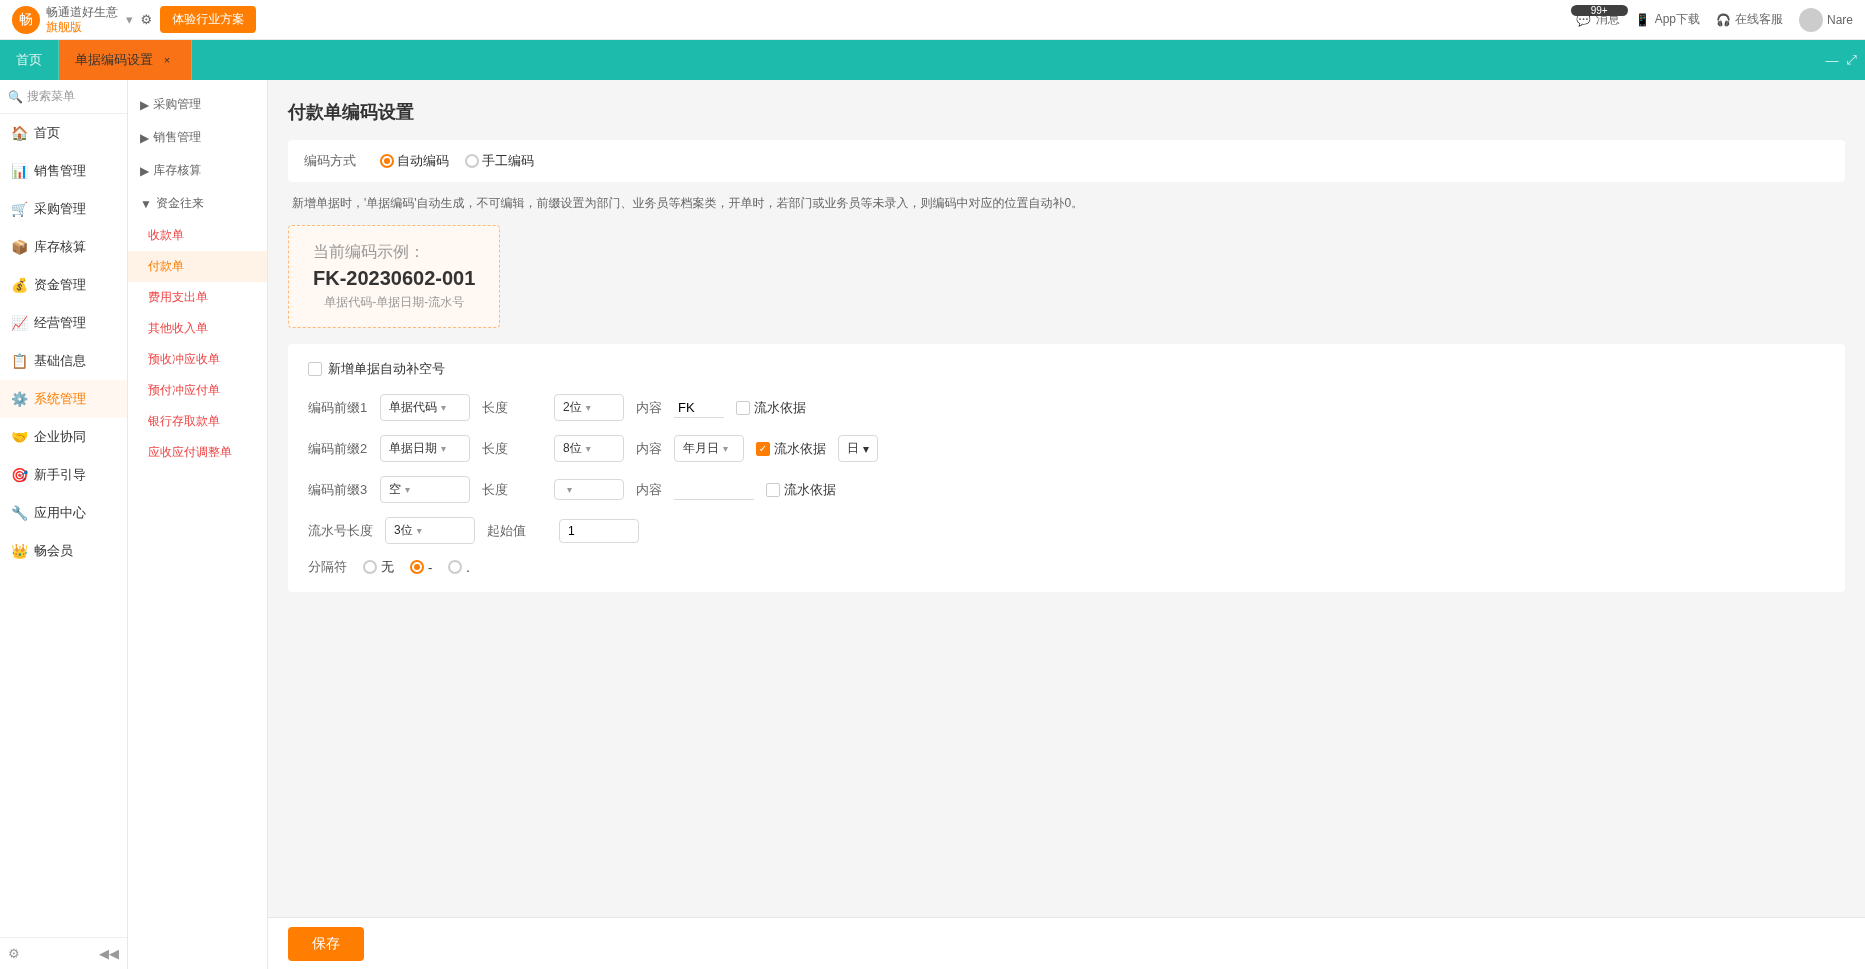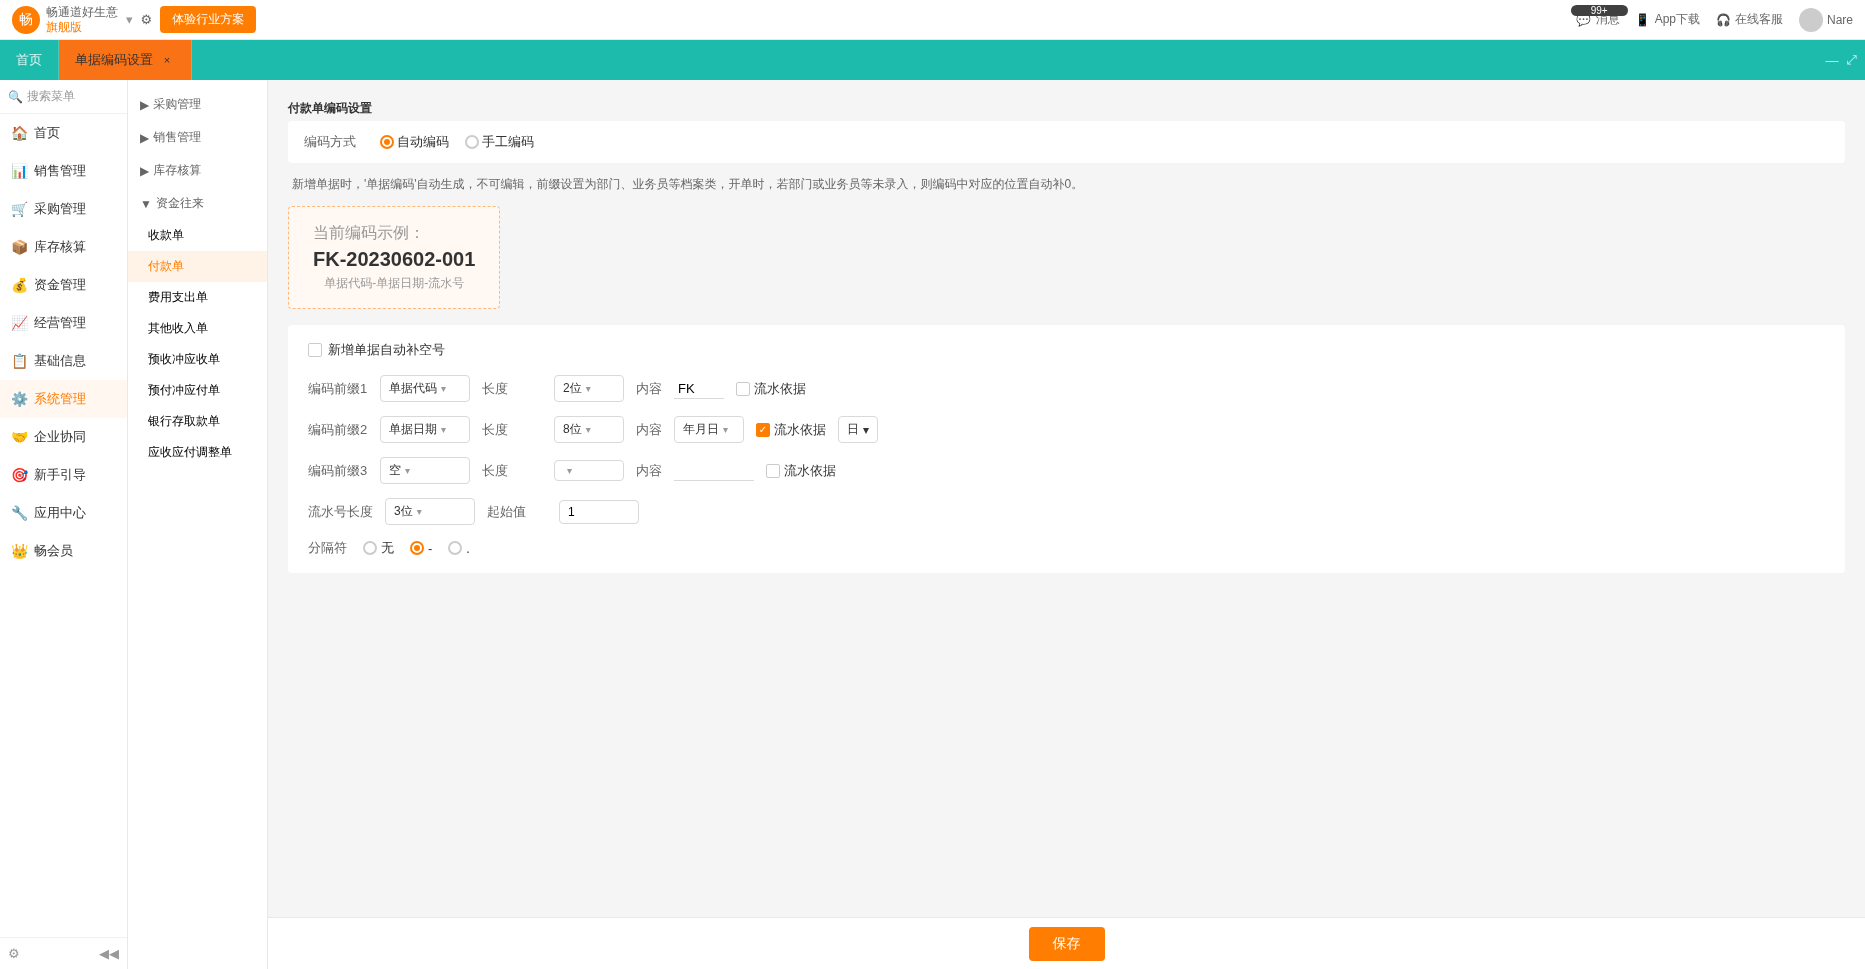--- a/index.html
+++ b/index.html
@@ -36,26 +36,26 @@
     .tab-item { display: flex; align-items: center; padding: 0 16px; gap: 6px; color: rgba(255,255,255,0.85); font-size: 13px; cursor: pointer; border-right: 1px solid rgba(255,255,255,0.2); }
     .tab-item.active { background: #f97316; color: #333; }
     .tab-close { display: flex; align-items: center; justify-content: center; width: 16px; height: 16px; border-radius: 50%; font-size: 11px; }
     .tab-bar-right { margin-left: auto; display: flex; align-items: center; padding: 0 8px; gap: 8px; color: rgba(255,255,255,0.8); }
 
     
     .sub-sidebar { width: 140px; background: #fff; border-right: 1px solid #e8e8e8; overflow-y: auto; flex-shrink: 0; padding: 8px 0; }
     .sub-sidebar-group { }
     .sub-group-title { display: flex; align-items: center; gap: 4px; padding: 8px 12px; font-size: 12px; color: #666; cursor: pointer; }
     .sub-group-items { }
-    .sub-item { padding: 7px 12px 7px 20px; font-size: 12px; color: #000000; cursor: pointer; white-space: nowrap; overflow: hidden; text-overflow: ellipsis; }
+    .sub-item { padding: 7px 12px 7px 20px; font-size: 12px; color: #ef4444; cursor: pointer; white-space: nowrap; overflow: hidden; text-overflow: ellipsis; }
     .sub-item.active { background: #fff2e6; color: #ff7d00; font-weight: 500; }
 
     
     .form-area { flex: 1; padding: 20px; overflow-y: auto; background: #f5f5f5; }
-    .form-title { font-size: 12px; font-weight: 600; color: #333; margin-bottom: 4px; }
+    .form-title { font-size: 18px; font-weight: 600; color: #333; margin-bottom: 16px; }
 
     .encoding-method { background: #fff; padding: 12px 16px; border-radius: 4px; margin-bottom: 12px; display: flex; align-items: center; gap: 16px; }
     .radio-group { display: flex; align-items: center; gap: 16px; }
     .radio-item { display: flex; align-items: center; gap: 3px; cursor: pointer; font-size: 13px; }
     .radio-dot { width: 14px; height: 14px; border: 2px solid #ccc; border-radius: 50%; display: flex; align-items: center; justify-content: center; }
     .radio-dot.checked { border-color: #ff7d00; }
     .radio-dot.checked::after { content: ''; width: 6px; height: 6px; background: #ff7d00; border-radius: 50%; }
 
     .hint-text { font-size: 12px; color: #666; margin-bottom: 12px; line-height: 1.6; padding: 0 4px; }
 
@@ -78,21 +78,21 @@
 
     .checkbox-inline { display: flex; align-items: center; gap: 4px; font-size: 13px; }
     .checkbox-checked { width: 14px; height: 14px; background: #ff7d00; border: 1px solid #ff7d00; border-radius: 2px; display: flex; align-items: center; justify-content: center; color: #fff; font-size: 10px; cursor: pointer; }
     .day-select { display: flex; align-items: center; border: 1px solid #d9d9d9; border-radius: 4px; padding: 4px 8px; background: #fff; cursor: pointer; gap: 4px; font-size: 12px; }
 
     .separator-row { display: flex; align-items: center; gap: 16px; margin-top: 8px; }
     .separator-label { font-size: 13px; color: #666; }
     .separator-options { display: flex; align-items: center; gap: 16px; }
     .separator-option { display: flex; align-items: center; gap: 4px; font-size: 13px; cursor: pointer; }
 
-    .bottom-bar { height: 52px; background: #fff; border-top: 1px solid #e8e8e8; display: flex; align-items: center; justify-content: center; padding: 0 20px; flex-shrink: 0; }
+    .bottom-bar { height: 52px; background: #fff; border-top: 1px solid #e8e8e8; display: flex; align-items: center; justify-content: flex-start; padding: 0 20px; flex-shrink: 0; }
     .btn-save { background: #ff7d00; color: #fff; border: none; border-radius: 4px; padding: 8px 24px; font-size: 14px; cursor: pointer; }
 
     .inner-layout { display: flex; flex: 1; overflow: hidden; }
   </style>
 </head>
 <body>
 
 <div class="topbar">
   <div class="topbar-left">
     <div class="topbar-logo">

